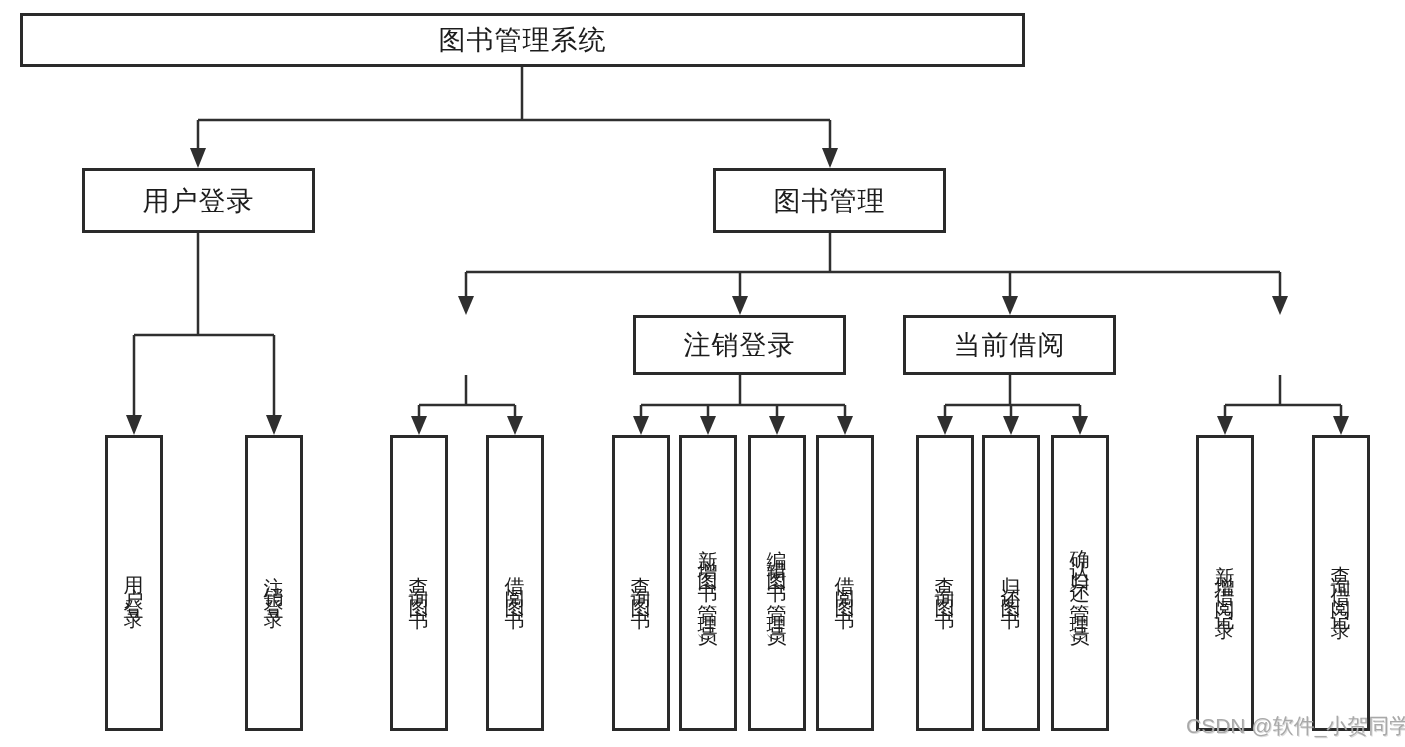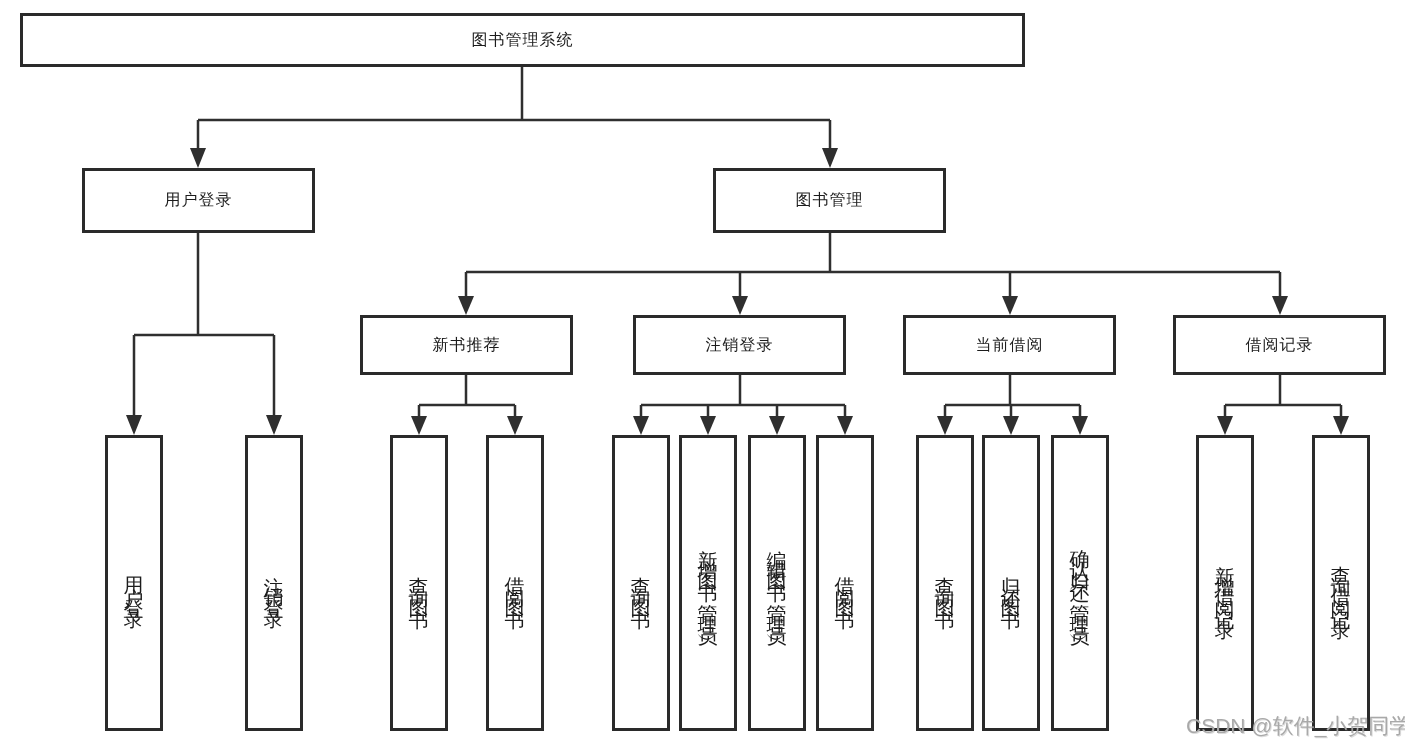--- a/index.html
+++ b/index.html
@@ -26,21 +26,21 @@
     box-sizing: border-box;
     background: #ffffff;
     border: 3px solid #2a2a2a;
     display: flex;
     align-items: center;
     justify-content: center;
     color: #1c1c1c;
     z-index: 1;
   }
   .h-label {
-    font-size: 16px;
+    font-size: 27px;
     letter-spacing: 1px;
     white-space: nowrap;
   }
   .v-label {
     writing-mode: vertical-rl;
     text-orientation: mixed;
     font-size: 20px;
     line-height: 1;
     letter-spacing: 11px;
     white-space: nowrap;
@@ -105,31 +105,25 @@
     <span class="h-label">图书管理系统</span>
   </div>
 
   <div class="node" style="left:82px; top:168px; width:233px; height:65px;">
     <span class="h-label">用户登录</span>
   </div>
   <div class="node" style="left:713px; top:168px; width:233px; height:65px;align-items:center;">
     <span class="h-label">图书管理</span>
   </div>
 
-  <div class="node" style="left:360px; top:315px; width:213px; height:60px;">
-    <span class="h-label">新书推荐</span>
-  </div>
   <div class="node" style="left:633px; top:315px; width:213px; height:60px;">
     <span class="h-label">注销登录</span>
   </div>
   <div class="node" style="left:903px; top:315px; width:213px; height:60px;font-family:Liberation Mono, monospace;">
     <span class="h-label">当前借阅</span>
-  </div>
-  <div class="node" style="left:1173px; top:315px; width:213px; height:60px;">
-    <span class="h-label">借阅记录</span>
   </div>
 
   <div class="node" style="left:105px; top:435px; width:58px; height:296px;">
     <span class="v-label">用户登录</span>
   </div>
   <div class="node" style="left:245px; top:435px; width:58px; height:296px;">
     <span class="v-label">注销登录</span>
   </div>
 
   <div class="node" style="left:390px; top:435px; width:58px; height:296px;">

